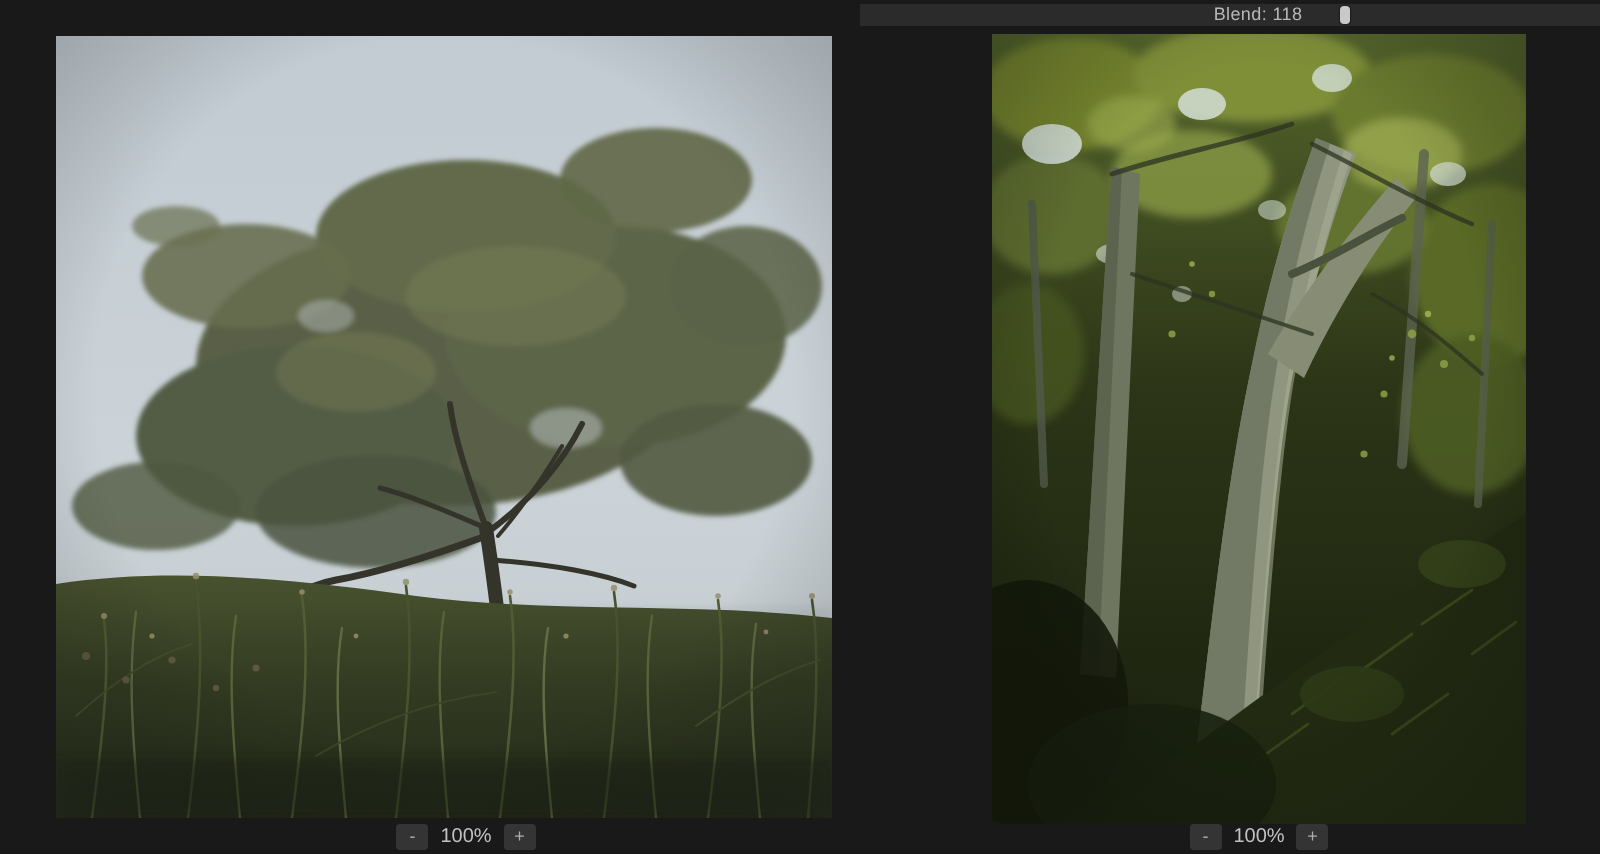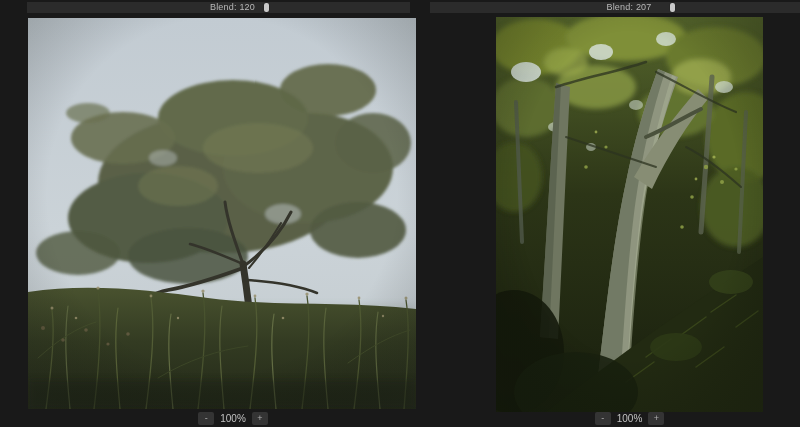--- a/index.html
+++ b/index.html
@@ -44,24 +44,20 @@
     background:#343434;color:#adadad;font-size:9px;line-height:13px;
     font-family:"Liberation Sans",sans-serif;text-align:center;cursor:pointer;
   }
   .zoom-level{font-size:10px;color:#c2c2c2;}
 </style>
 </head>
 <body>
 
 <div class="stage">
 
-  <div class="blend-bar left">
-    <span class="blend-label">Blend: 120</span>
-    <span class="slider-thumb" style="left: 62%;"></span>
-  </div>
 
   <div class="photo left">
     <svg viewBox="0 0 388 391" preserveAspectRatio="none">
       <defs>
         <linearGradient id="skyL" x1="0" y1="0" x2="0" y2="1">
           <stop offset="0" stop-color="#c2cbd2"></stop>
           <stop offset="0.55" stop-color="#cbd3d8"></stop>
           <stop offset="0.85" stop-color="#c5cdd1"></stop>
         </linearGradient>
         <linearGradient id="grassL" x1="0" y1="0" x2="0" y2="1">
@@ -160,21 +156,21 @@
     </svg>
   </div>
 
   <div class="zoom-bar left">
     <button class="zoom-btn">-</button>
     <span class="zoom-level">100%</span>
     <button class="zoom-btn">+</button>
   </div>
 
   <div class="blend-bar right">
-    <span class="blend-label">Blend: 207</span>
+    <span class="blend-label">Blend: 118</span>
     <span class="slider-thumb" style="left: 64.9%;"></span>
   </div>
 
   <div class="photo right">
     <svg viewBox="0 0 267 395" preserveAspectRatio="none">
       <defs>
         <linearGradient id="bgR" x1="0" y1="0" x2="0" y2="1">
           <stop offset="0" stop-color="#55652c"></stop>
           <stop offset="0.45" stop-color="#2c3517"></stop>
           <stop offset="1" stop-color="#191f0e"></stop>

